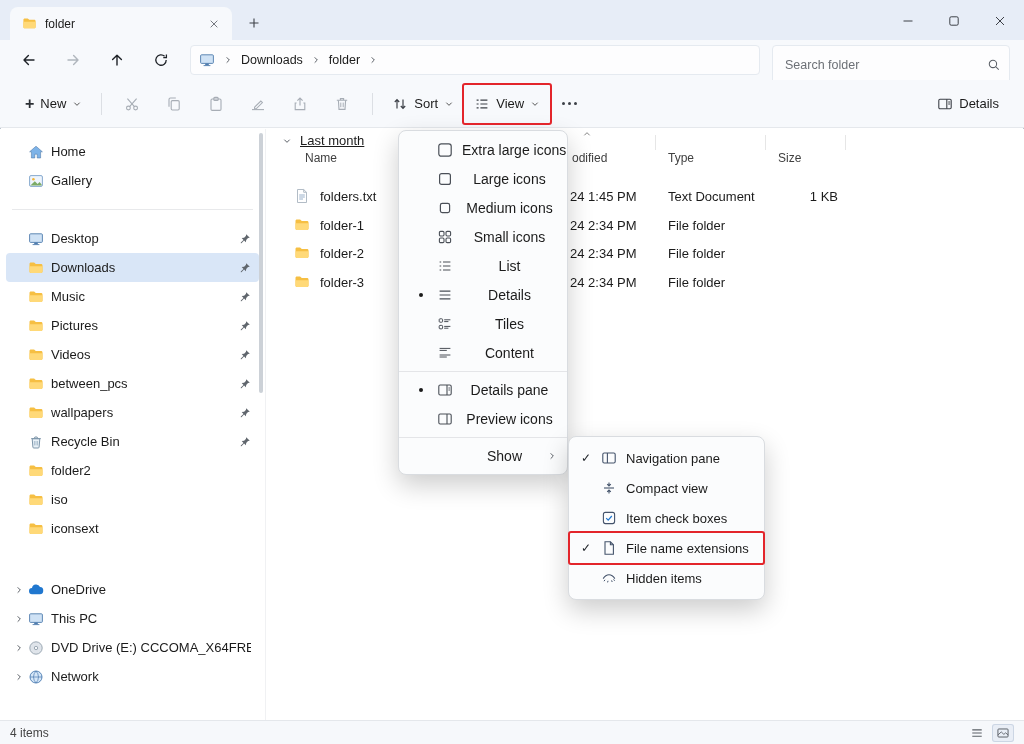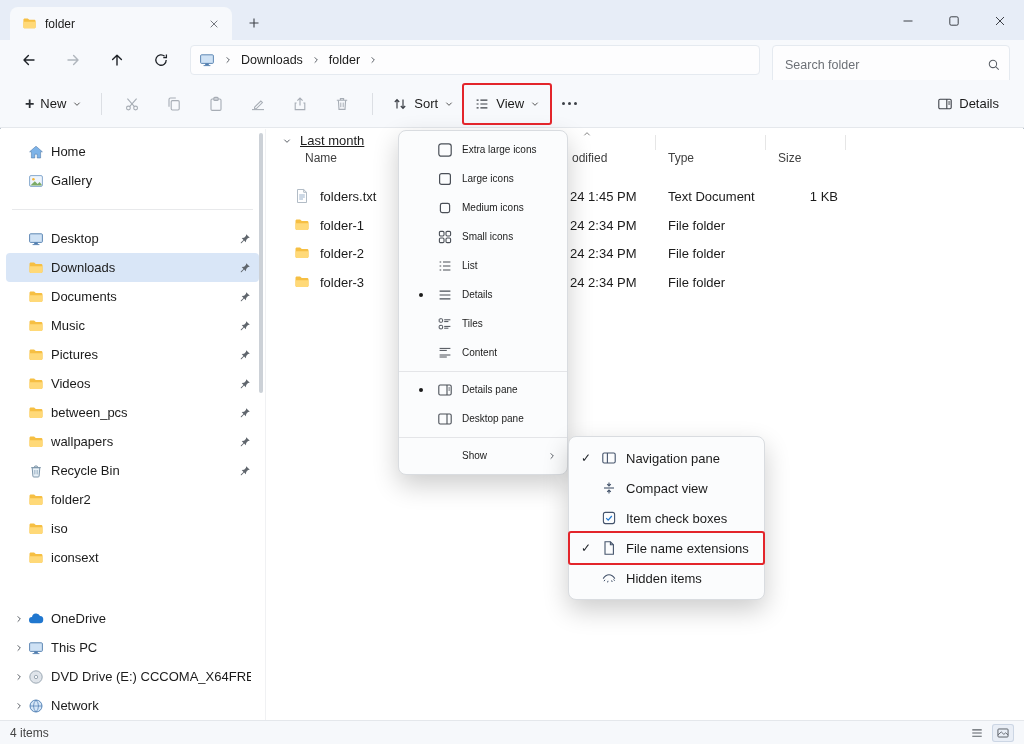--- a/index.html
+++ b/index.html
@@ -63,21 +63,21 @@
   .g-label { position:absolute; left:34px; top:4px; font-size:13px;text-decoration:underline; }
   .file-row { position:absolute; left:0; right:0; height:28px; }
   .fr-icon { position:absolute; left:28px; top:6px; width:16px; height:16px; }
   .fr-name { position:absolute; left:54px; top:7px; white-space:nowrap; }
   .fr-mod  { position:absolute; left:304px; top:7px; white-space:nowrap; }
   .fr-type { position:absolute; left:402px; top:7px; white-space:nowrap; }
   .fr-size { position:absolute; left:496px; top:7px; width:76px; text-align:right; white-space:nowrap; }
 
   
   .view-menu { position:absolute; left:398px; top:130px; width:170px; background:#fbfcfd; border:1px solid #d9dce0; border-radius:8px; box-shadow:0 10px 26px rgba(0,0,0,.20); padding:4px 0; z-index:40; }
-  .menu-item { height:29px; display:flex; align-items:center; padding:0 10px 0 18px; font-size:10px; }
+  .menu-item { height:29px; display:flex; align-items:center; padding:0 10px 0 18px; font-size:14px;text-align:center; }
   .mi-bullet { width:20px; flex:none; display:flex; align-items:center; }
   .mi-bullet.on::before { content:""; width:4px; height:4px; border-radius:50%; background:#1b1b1b; margin-left:2px; }
   .mi-icon { width:16px; height:16px; flex:none; color:#4a4f57; }
   .mi-label { margin-left:9px; flex:1; white-space:nowrap; }
   .mi-sub { display:flex; color:#5a5f66; }
   .menu-sep { height:1px; background:#e4e5e8; margin:3.5px 0; }
 
   .show-menu { position:absolute; left:568px; top:436px; width:197px; background:#fbfcfd; border:1px solid #d9dce0; border-radius:8px; box-shadow:0 10px 26px rgba(0,0,0,.20); padding:6px 0; z-index:45; }
   .sub-item { position:relative; height:30px; display:flex; align-items:center; padding:0 10px 0 12px; font-size:13px; }
   .smi-check { width:20px; flex:none; font-size:12px; color:#1f2328; }
@@ -492,30 +492,20 @@
         <svg class="s-pin">
             <use href="#i-pin"></use>
           </svg>
       </div>
       <div class="side-item sel">
         <span class="s-chev"></span>
         <svg class="s-icon">
             <use href="#i-folder"></use>
           </svg>
         <span class="s-label">Downloads</span>
-        <svg class="s-pin">
-            <use href="#i-pin"></use>
-          </svg>
-      </div>
-      <div class="side-item">
-        <span class="s-chev"></span>
-        <svg class="s-icon">
-            <use href="#i-folder"></use>
-          </svg>
-        <span class="s-label">Documents</span>
         <svg class="s-pin">
             <use href="#i-pin"></use>
           </svg>
       </div>
       <div class="side-item">
         <span class="s-chev"></span>
         <svg class="s-icon">
             <use href="#i-folder"></use>
           </svg>
         <span class="s-label">Music</span>
@@ -772,21 +762,21 @@
       <span class="mi-icon"><svg class="ic16">
             <use href="#m-dpane"></use>
           </svg></span>
       <span class="mi-label">Details pane</span>
     </div>
     <div class="menu-item">
       <span class="mi-bullet"></span>
       <span class="mi-icon"><svg class="ic16">
             <use href="#m-ppane"></use>
           </svg></span>
-      <span class="mi-label">Desktop pane</span>
+      <span class="mi-label">Preview icons</span>
     </div>
     <div class="menu-sep"></div>
     <div class="menu-item">
       <span class="mi-bullet"></span>
       <span class="mi-icon"></span>
       <span class="mi-label">Show</span>
       <span class="mi-sub">
           <svg class="ic10">
             <use href="#i-chevR"></use>
           </svg>

